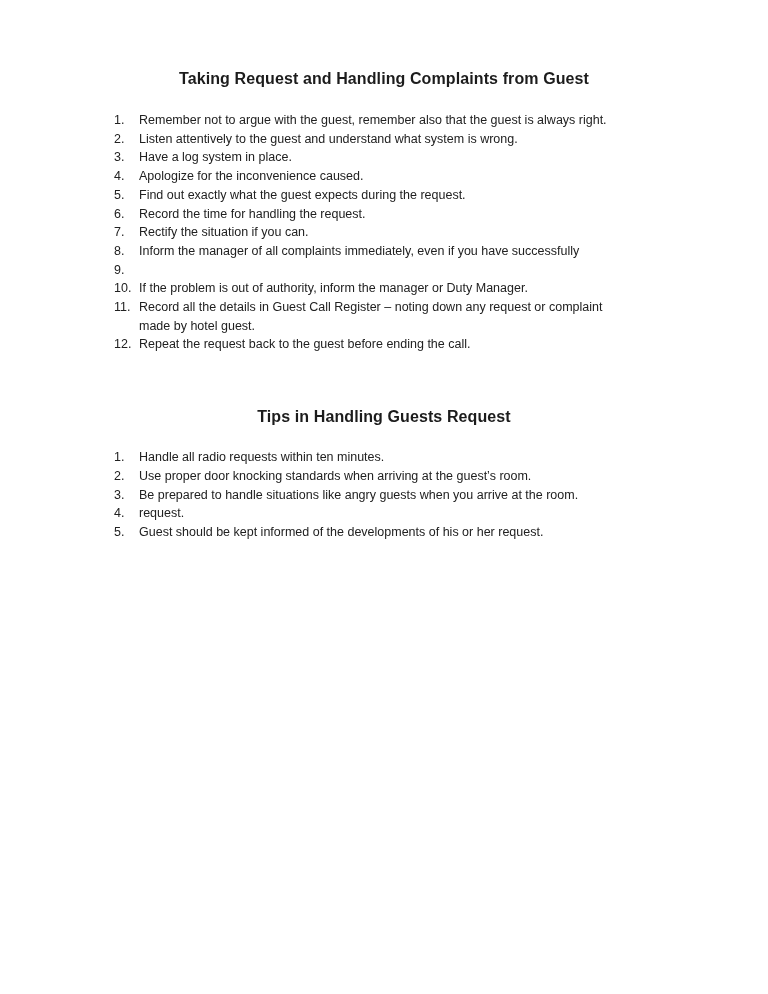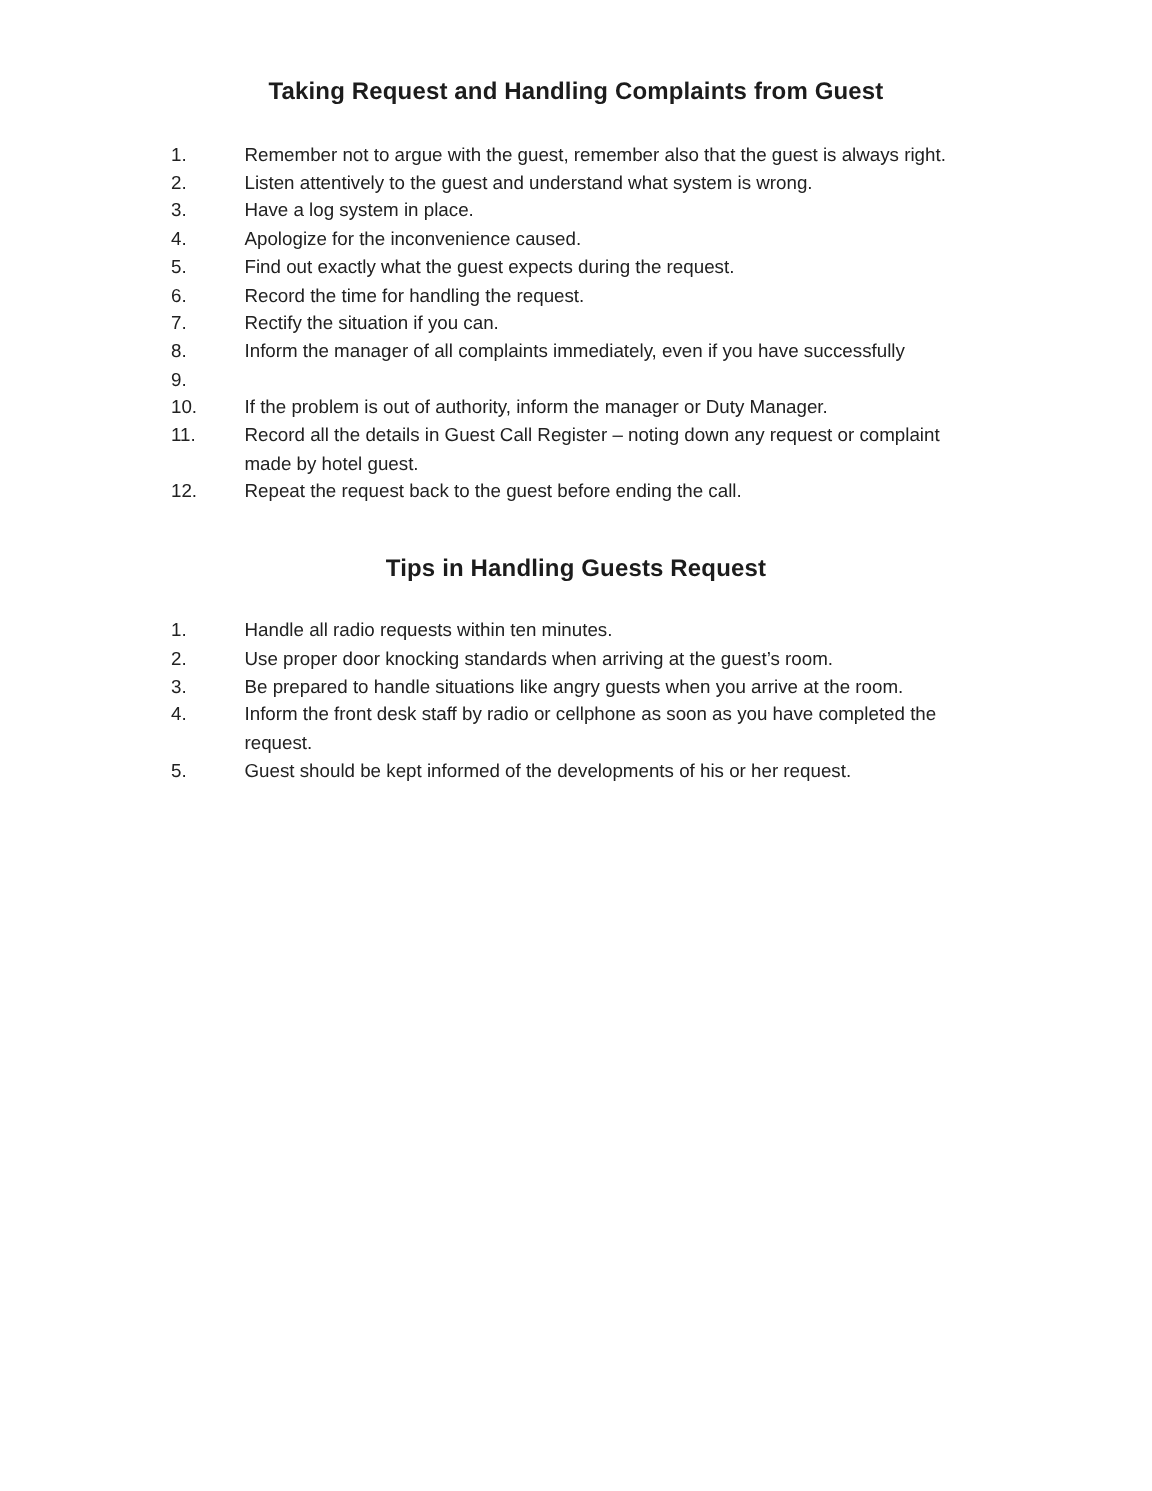--- a/index.html
+++ b/index.html
@@ -8,33 +8,33 @@
     height: 994px;
     background: #ffffff;
     font-family: "Liberation Sans", sans-serif;
     color: #212121;
     overflow: hidden;
   }
   .page {
     box-sizing: border-box;
     width: 768px;
     height: 994px;
-    padding-top: 51px;
+    padding-top: 68px;
   }
   .section-title {
     margin: 0;
     font-size: 16px;
     line-height: 22px;
     font-weight: 700;
     text-align: center;
     color: #1c1c1c;
     letter-spacing: 0.1px;
   }
   .section-tips .section-title {
-    margin-top: 32px;
+    margin-top: 52px;
   }
   ol.list {
     list-style: none;
     margin: 21px 0 0 0;
     padding: 0 0 0 114px;
   }
   .section-tips ol.list {
     margin-top: 20px;
   }
   ol.list li {
@@ -42,21 +42,21 @@
     align-items: flex-start;
     font-size: 12.5px;
     line-height: 18.7px;
     color: #212121;
   }
   .num {
     flex: 0 0 25px;
     text-align: left;
   }
   .txt { flex: 1 1 auto; min-width: 0; }
-  .txt .line { white-space: nowrap; margin-left: 24px; }
+  .txt .line { white-space: nowrap; }
 </style>
 </head>
 <body style="background: rgb(255, 255, 255); color: rgb(33, 33, 33);">
 
 <div class="page">
   <section class="section-complaints">
     <h1 class="section-title">Taking Request and Handling Complaints from Guest</h1>
     <ol class="list">
         <li>
           <span class="num">1.</span>
@@ -150,21 +150,20 @@
         </li>
         <li>
           <span class="num">3.</span>
           <div class="txt">
             <div class="line">Be prepared to handle situations like angry guests when you arrive at the room.</div>
           </div>
         </li>
         <li>
           <span class="num">4.</span>
           <div class="txt">
-            <div class="line">Inform the front desk staff by radio or cellphone as soon as you have completed the</div>
             <div class="line">request.</div>
           </div>
         </li>
         <li>
           <span class="num">5.</span>
           <div class="txt">
             <div class="line">Guest should be kept informed of the developments of his or her request.</div>
           </div>
         </li>
       </ol>

